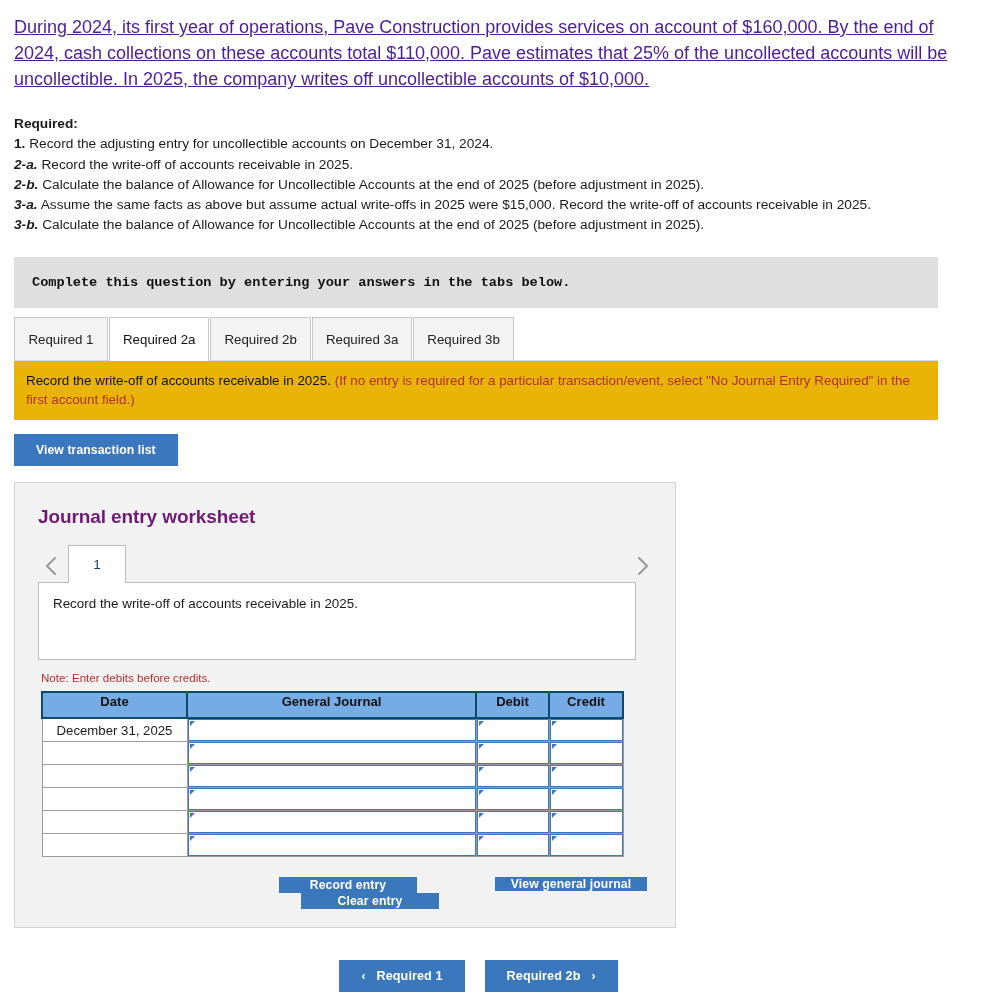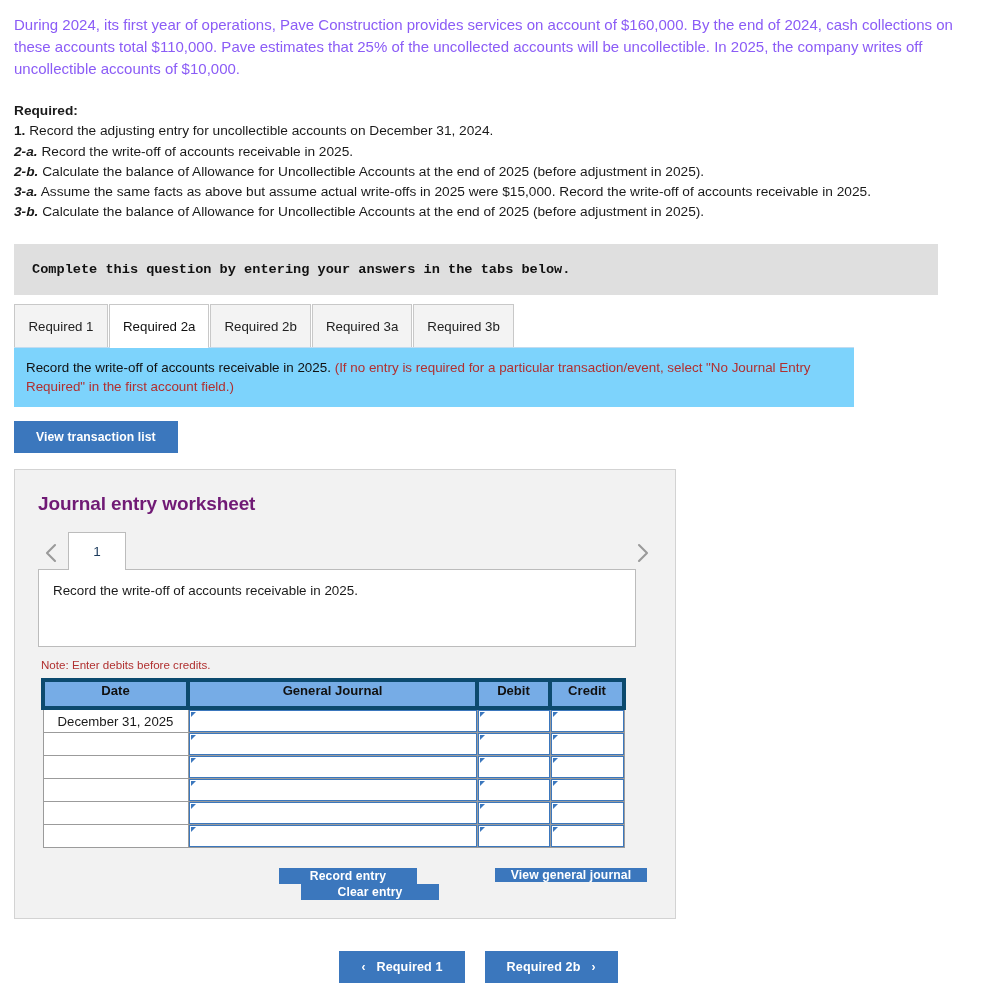--- a/index.html
+++ b/index.html
@@ -16,25 +16,26 @@
     font-size: 13.5px;
     color: #1a1a1a;
     -webkit-font-smoothing: antialiased;
     overflow: hidden;
   }
 
   .page { padding: 14px 16px 0 14px; }
 
   
   .intro {
-    font-size: 15px;
+    font-size: 18px;
     line-height: 1.45;
-    color: #8b5cf6;
+    color: #4c1d95;
     margin: 0 0 6px 0;
     max-width: 950px;
+    text-decoration: underline;
   }
 
   .required-block {
     margin-top: 22px;
     font-size: 13.7px;
     line-height: 1.47;
     max-width: 950px;
   }
   .required-title { font-weight: bold; }
   .req-line { }
@@ -91,22 +92,22 @@
     content: "";
     position: absolute;
     left: 0; right: 0;
     bottom: -1px;
     height: 2px;
     background: #ffffff;
   }
 
   
   .blue-strip {
-    width: 840px;
-    background: #7dd3fc;
+    width: 924px;
+    background: #eab308;
     border-top: 1px solid #c2dcf0;
     padding: 10px 18px 11px 12px;
     font-size: 13.4px;
     line-height: 1.42;
     color: #111;
     position: relative;
     z-index: 1;
   }
   .blue-strip .hint { color: #b03030; }
 
@@ -213,21 +214,21 @@
 
   
   table.journal {
     border-collapse: collapse;
     width: 581px;
     margin-left: 3px;
     table-layout: fixed;
   }
   table.journal th {
     background: #76ace6;
-    border: 4px solid #0c4a6e;
+    border: 2px solid #0c4a6e;
     font-size: 13.1px;
     font-weight: bold;
     color: #111;
     height: 21px;
     text-align: center;
     padding: 1px 0 8px 0;
   }
   table.journal td {
     border: 1px solid #9b9b9b;
     height: 22px;

